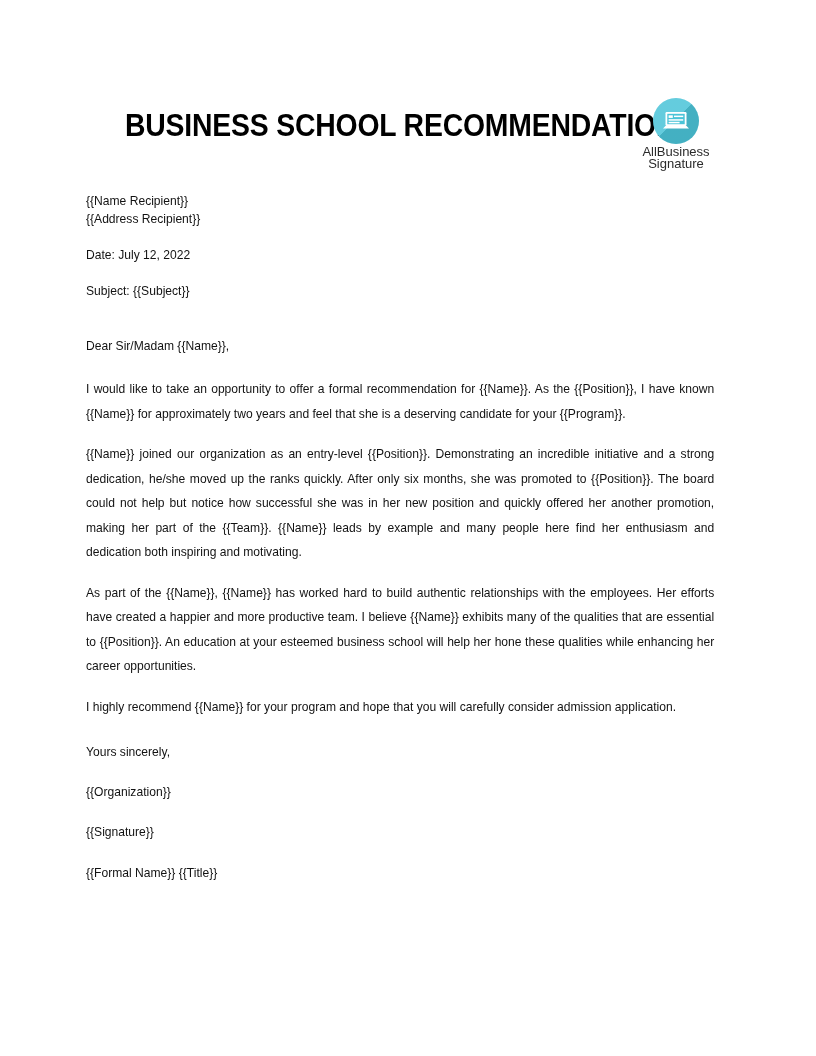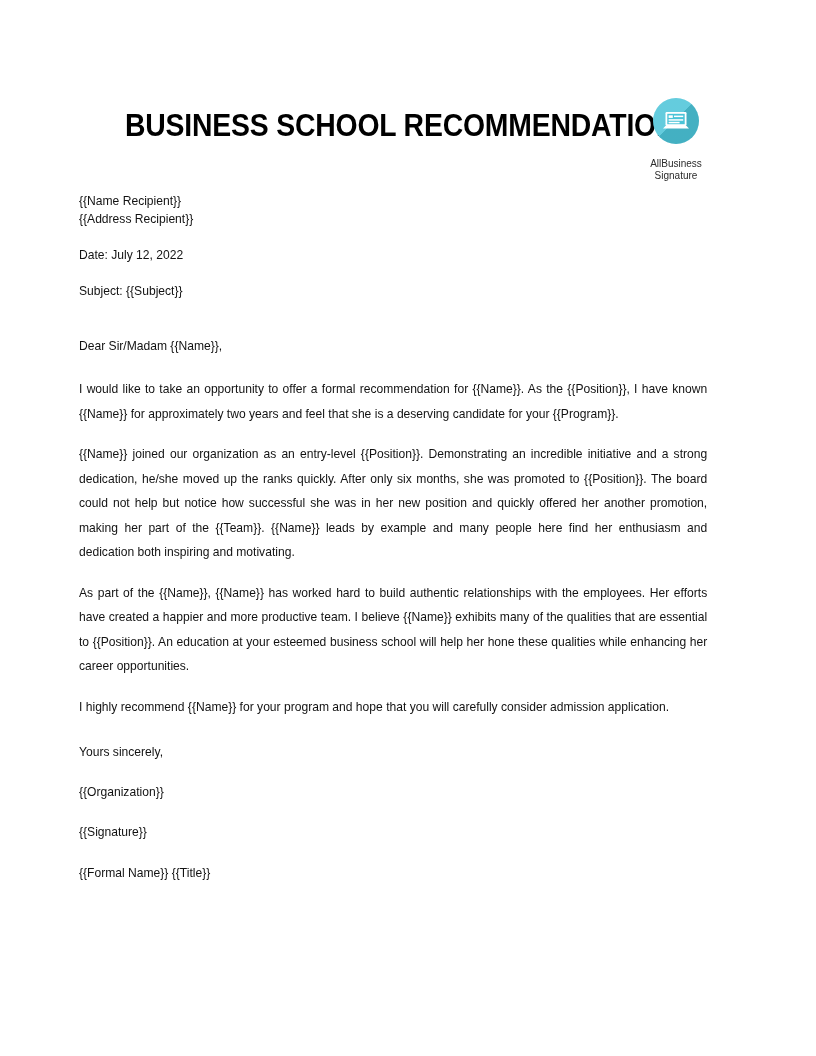--- a/index.html
+++ b/index.html
@@ -72,32 +72,32 @@
         rgba(0,0,0,0.10) 100%);
   }
   .logo-mark svg {
     position: absolute;
     left: 50%;
     top: 50%;
     transform: translate(-50%, -50%);
     display: block;
   }
   .logo-caption {
-    margin-top: 14px;
+    margin-top: 2px;
     font-family: "Liberation Sans", sans-serif;
-    font-size: 10px;
+    font-size: 13px;
     line-height: 11.5px;
     color: #2b2b2b;
     white-space: nowrap;
   }
 
   
   .body-block {
     position: absolute;
-    left: 79px;
+    left: 86px;
     top: 192px;
     width: 628px;
   }
   .txt {
     font-family: "Liberation Sans Narrow", "Liberation Sans", sans-serif;
     font-size: 12.6px;
     color: #121212;
     margin: 0;
     transform: scaleX(0.96);
     transform-origin: left top;

